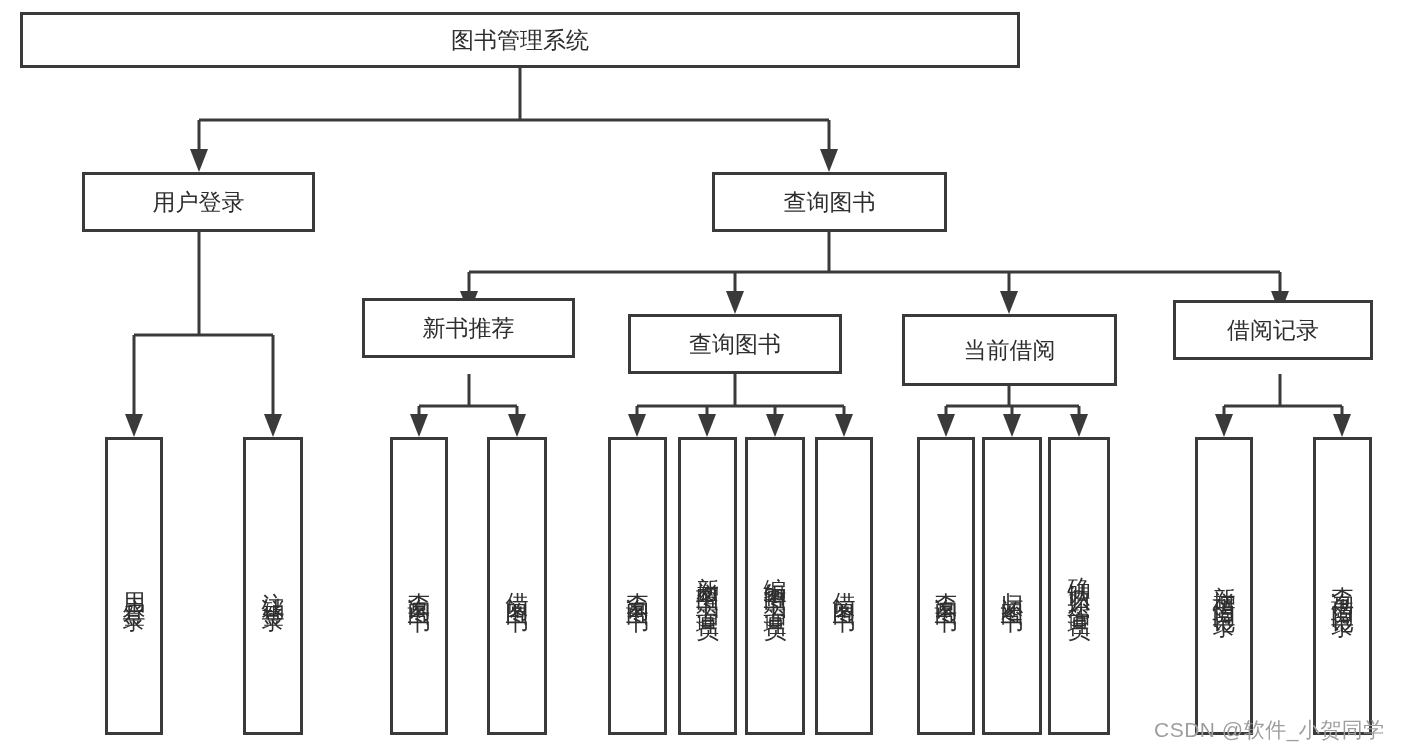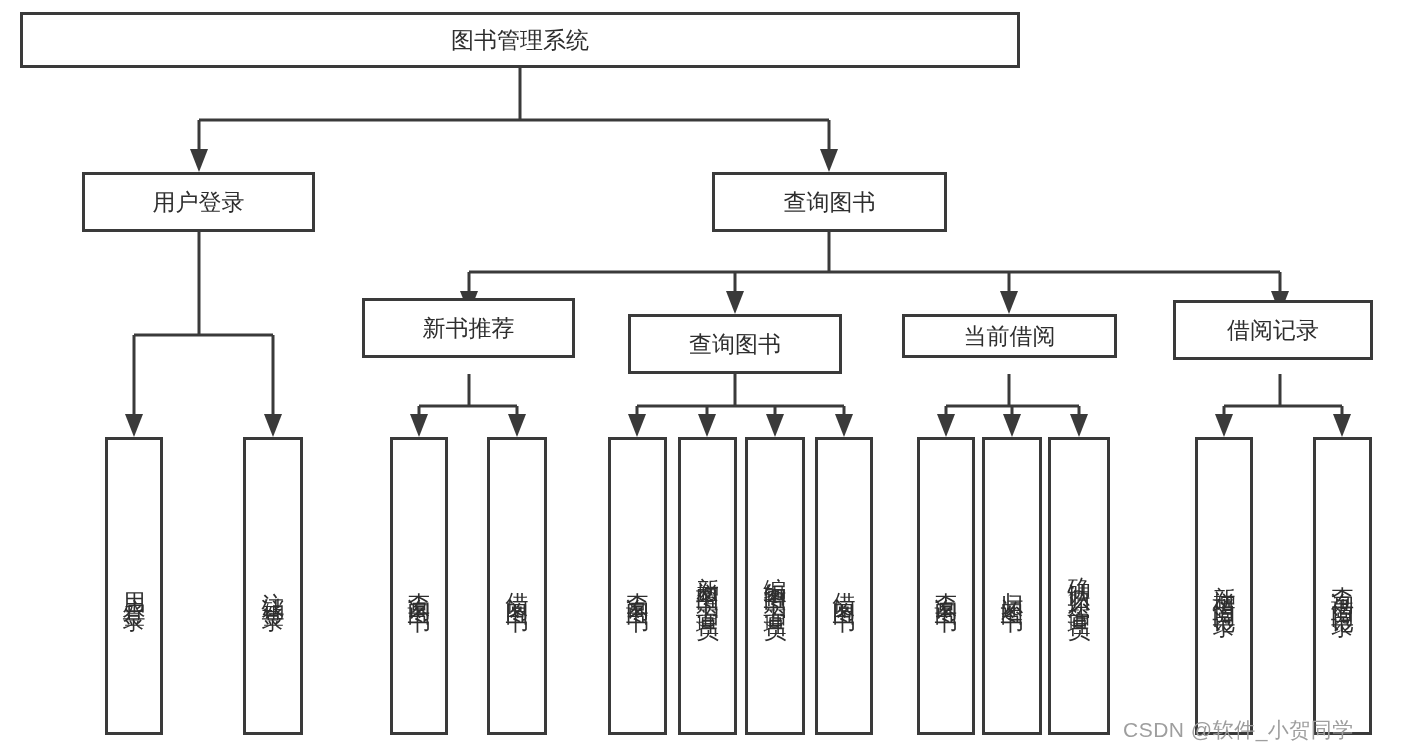--- a/index.html
+++ b/index.html
@@ -24,21 +24,21 @@
     display:flex;align-items:center;justify-content:center;
     color:var(--text);font-size:23px;z-index:2;
   }
   .node .label{line-height:1;white-space:nowrap;}
   .node.v .label{
     writing-mode:vertical-rl;
     text-orientation:mixed;
     letter-spacing:6px;
   }
   .watermark{
-    position:absolute;left:1123px;top:716px;z-index:3;
+    position:absolute;left:1154px;top:716px;z-index:3;
     font-size:21px;letter-spacing:0.5px;color:var(--watermark);
     white-space:nowrap;
   }
 </style>
 </head>
 <body>
 
 <div class="canvas">
 
   <svg class="connectors" width="1405" height="747" viewBox="0 0 1405 747">
@@ -83,21 +83,21 @@
   <div class="node h" style="left:712px;top:172px;width:235px;height:60px;">
     <span class="label">查询图书</span>
   </div>
 
   <div class="node h" style="left:362px;top:298px;width:213px;height:60px;">
     <span class="label">新书推荐</span>
   </div>
   <div class="node h" style="left:628px;top:314px;width:214px;height:60px;">
     <span class="label">查询图书</span>
   </div>
-  <div class="node h" style="left:902px;top:314px;width:215px;height:44px;">
+  <div class="node h" style="left:902px;top:314px;width:215px;height:72px;">
     <span class="label">当前借阅</span>
   </div>
   <div class="node h" style="left:1173px;top:300px;width:200px;height:60px;">
     <span class="label">借阅记录</span>
   </div>
 
   <div class="node v" style="left:105px;top:437px;width:58px;height:298px;">
     <span class="label">用户登录</span>
   </div>
   <div class="node v" style="left:243px;top:437px;width:60px;height:298px;">

